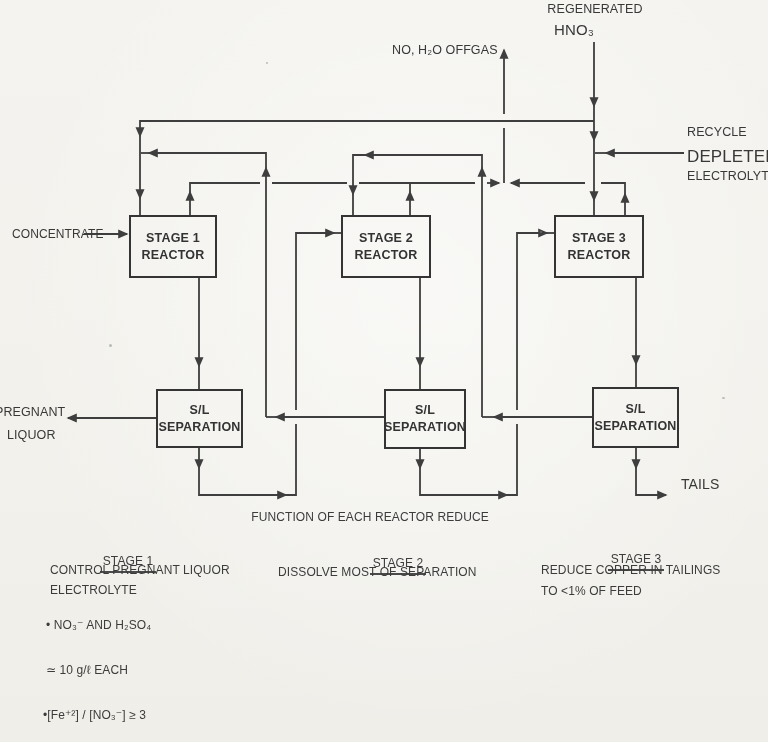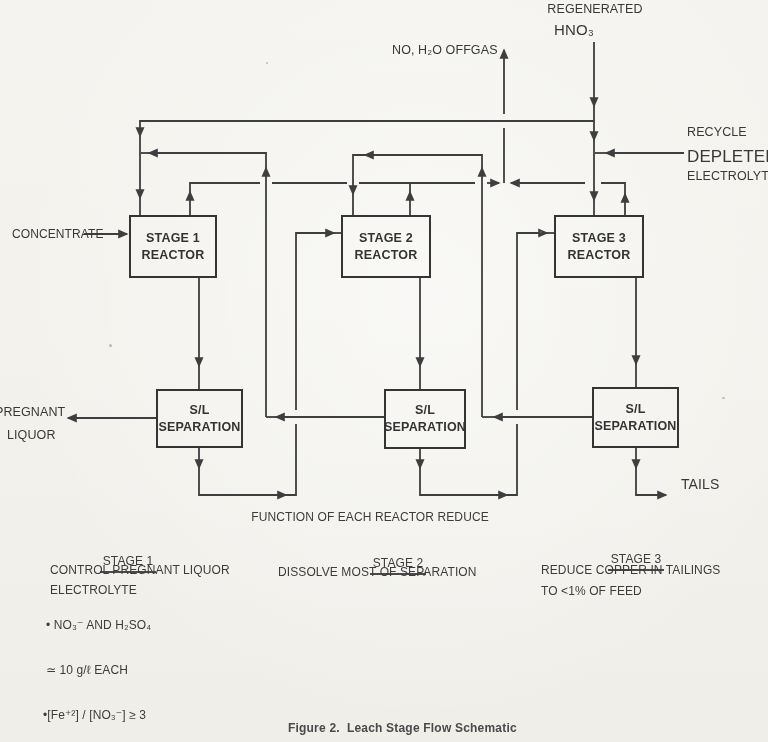--- a/index.html
+++ b/index.html
@@ -204,19 +204,18 @@
   <div class="lbl fn" style="left:594px;top:536px">
     <span class="heading">STAGE 3</span>
   </div>
   <div class="lbl fn" style="left:541px;top:563px">REDUCE COPPER IN TAILINGS</div>
   <div class="lbl fn" style="left:541px;top:584px">TO &lt;1% OF FEED</div>
 
   <div class="lbl fn" style="left:46px;top:618px">• NO₃⁻ AND H₂SO₄</div>
   <div class="lbl fn" style="left:46px;top:663px">≃ 10 g/ℓ EACH</div>
   <div class="lbl fn" style="left:43px;top:708px">•[Fe⁺²] / [NO₃⁻] ≥ 3</div>
 
-  <div class="lbl caption" style="left:288px;top:721px">Figure 2.  Leach Stage Flow Schematic</div>
 
   <div class="speck" style="left:109px;top:344px;width:3px;height:3px"></div>
   <div class="speck" style="left:540px;top:231px;width:2px;height:2px"></div>
   <div class="speck" style="left:722px;top:397px;width:3px;height:2px"></div>
   <div class="speck" style="left:266px;top:62px;width:2px;height:2px"></div>
 </div>
 
 </body></html>

